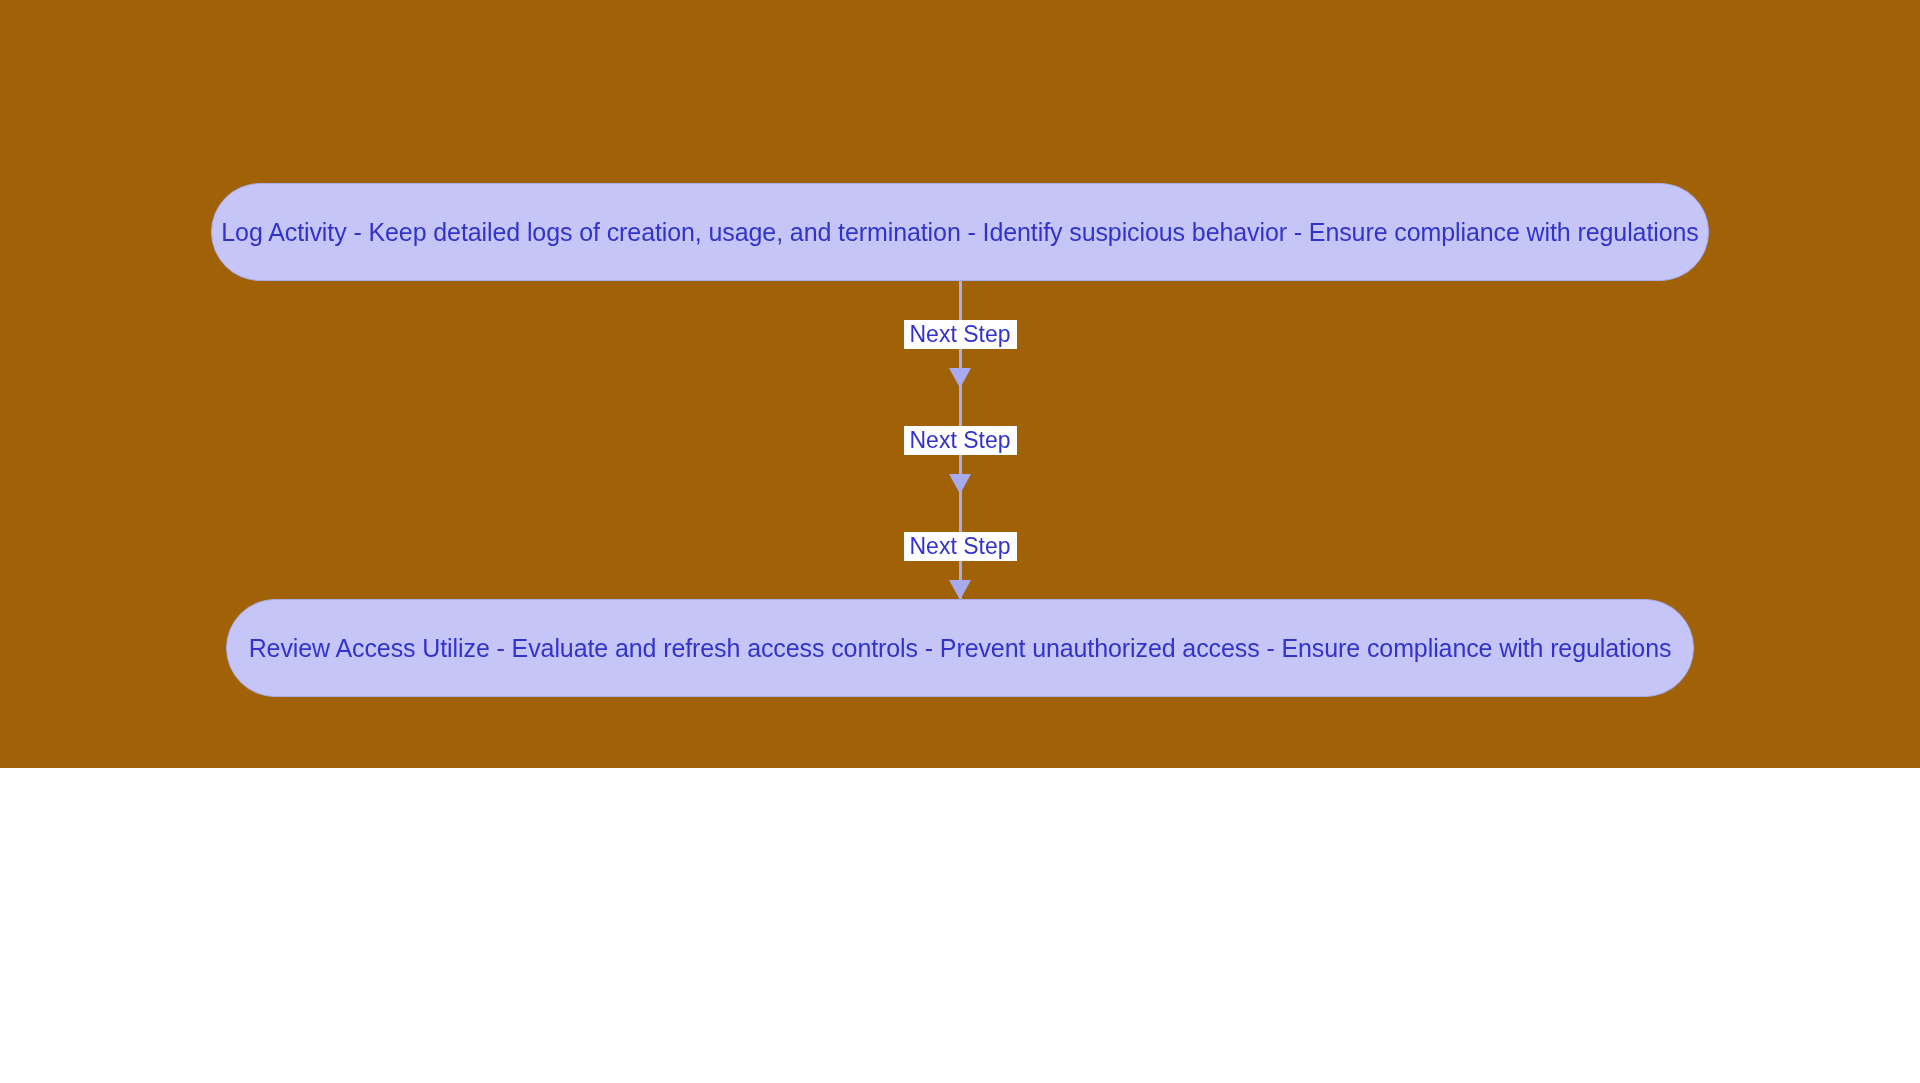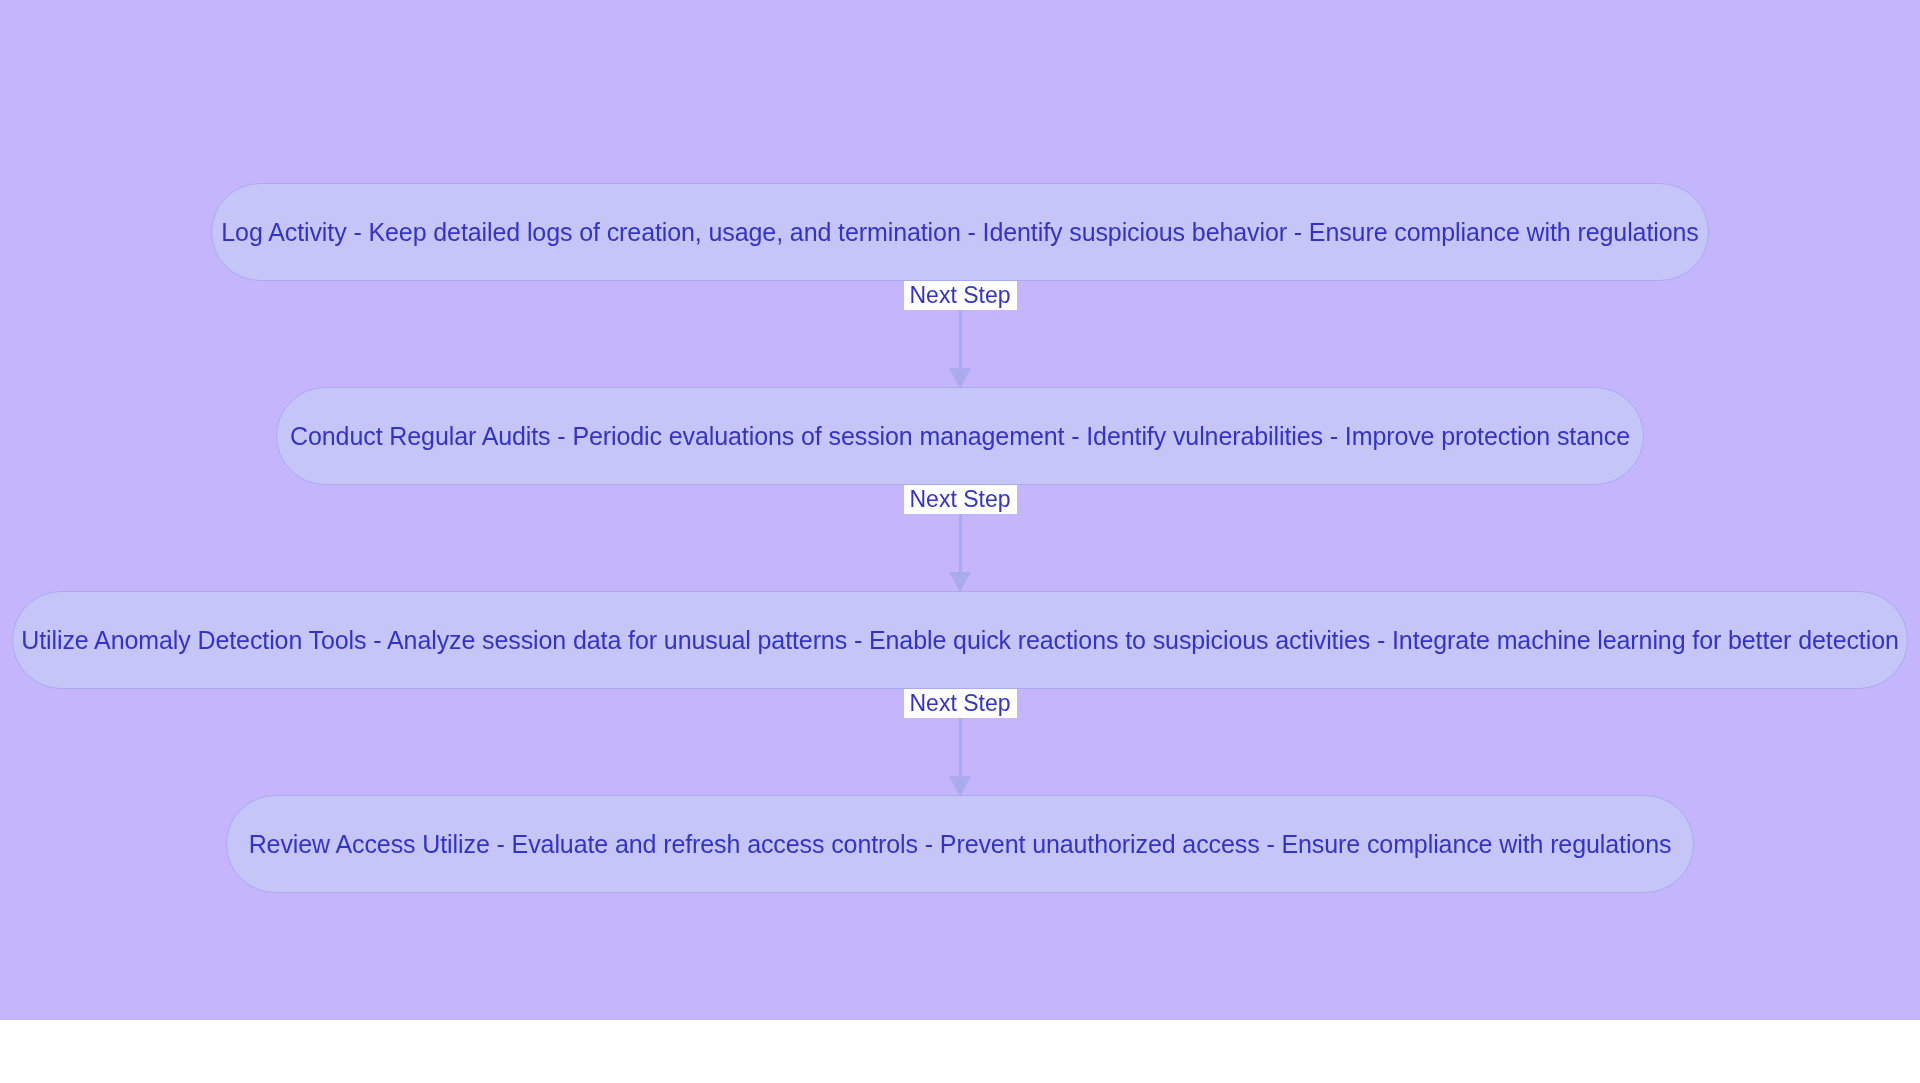--- a/index.html
+++ b/index.html
@@ -10,22 +10,22 @@
   body {
     width: 1920px;
     height: 1083px;
     font-family: "Liberation Sans", sans-serif;
     overflow: hidden;
   }
 
   #flow-canvas {
     position: relative;
     width: 1920px;
-    height: 1020px;
-    background: #c4b5fd;
+    height: 768px;
+    background: #a16207;
   }
 
   .flow-stack {
     position: absolute;
     left: 0;
     top: 0;
     width: 1920px;
     height: 1083px;
     display: flex;
     flex-direction: column;
@@ -56,21 +56,21 @@
   .node-1 { width: 1498px; }
   .node-2 { width: 1368px; }
   .node-3 { width: 1896px; }
   .node-4 { width: 1468px; }
 
   .connector {
     position: relative;
     width: 240px;
     height: 106px;
     display: flex;
-    align-items: flex-start;
+    align-items: center;
     justify-content: center;
   }
 
   .connector-line {
     position: absolute;
     left: 50%;
     top: 0;
     width: 3px;
     height: 106px;
     margin-left: -1.5px;
@@ -109,33 +109,27 @@
     <div class="node node-1">
       <span>Log Activity - Keep detailed logs of creation, usage, and termination - Identify suspicious behavior - Ensure compliance with regulations</span>
     </div>
 
     <div class="connector">
       <div class="connector-line"></div>
       <div class="connector-arrow"></div>
       <span class="connector-label">Next Step</span>
     </div>
 
-    <div class="node node-2">
-      <span>Conduct Regular Audits - Periodic evaluations of session management - Identify vulnerabilities - Improve protection stance</span>
-    </div>
 
     <div class="connector">
       <div class="connector-line"></div>
       <div class="connector-arrow"></div>
       <span class="connector-label">Next Step</span>
     </div>
 
-    <div class="node node-3">
-      <span>Utilize Anomaly Detection Tools - Analyze session data for unusual patterns - Enable quick reactions to suspicious activities - Integrate machine learning for better detection</span>
-    </div>
 
     <div class="connector">
       <div class="connector-line"></div>
       <div class="connector-arrow"></div>
       <span class="connector-label">Next Step</span>
     </div>
 
     <div class="node node-4">
       <span>Review Access Utilize - Evaluate and refresh access controls - Prevent unauthorized access - Ensure compliance with regulations</span>
     </div>

